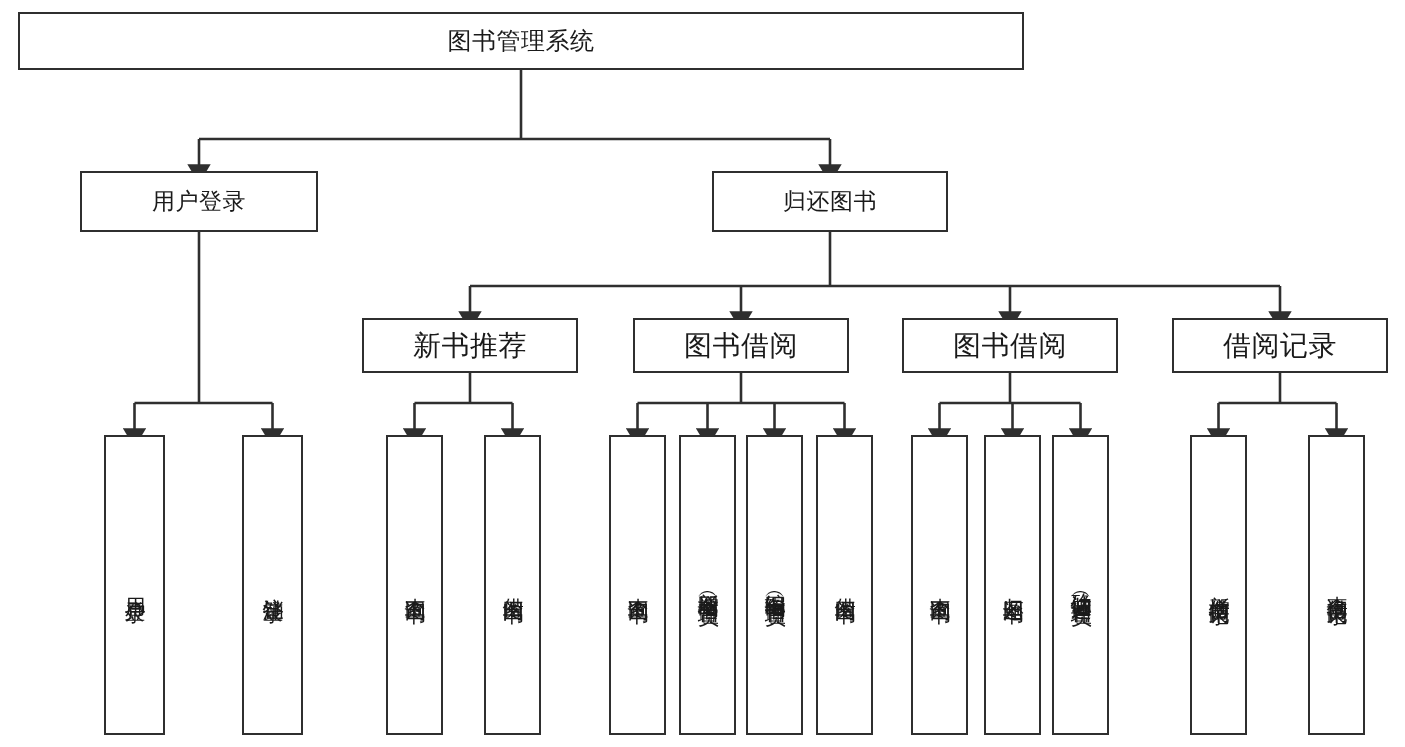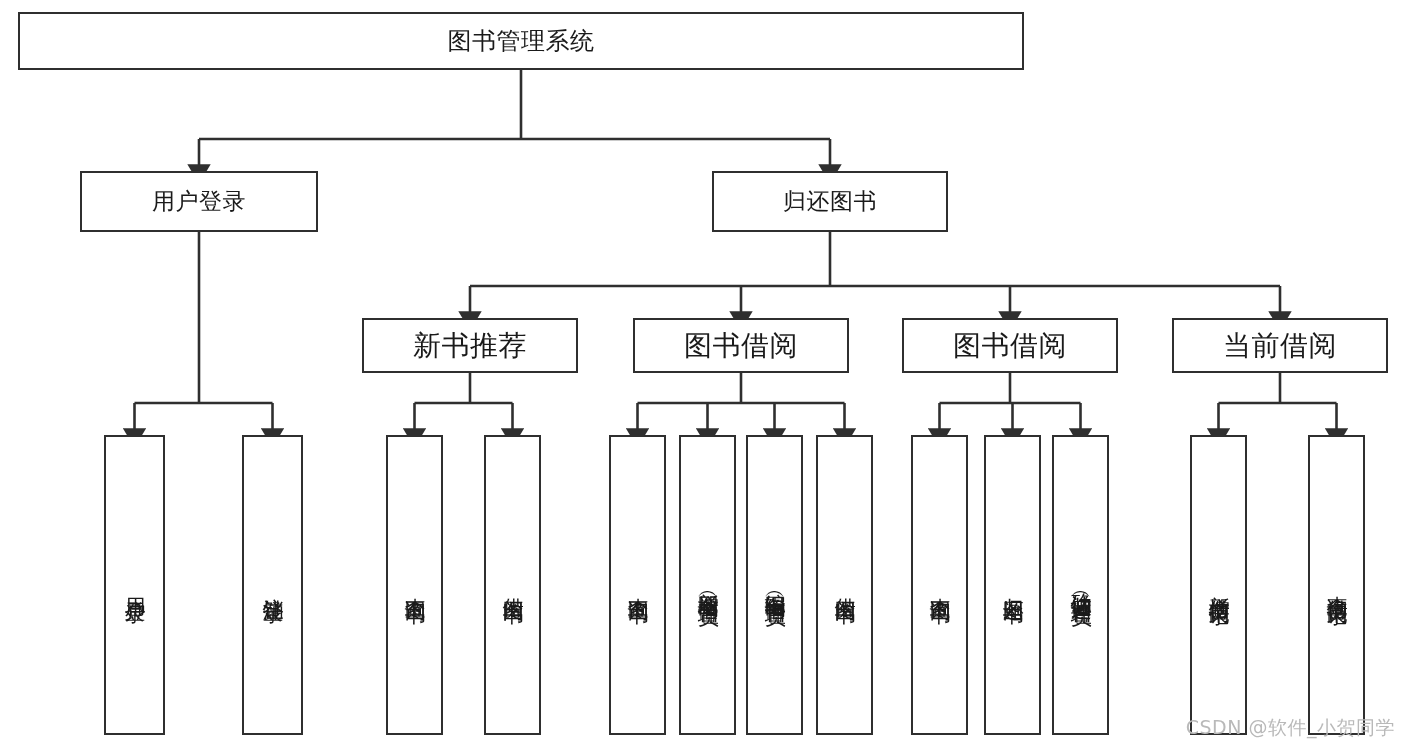--- a/index.html
+++ b/index.html
@@ -139,21 +139,21 @@
       <div class="node h lvl3" style="left: 362px; top: 318px; width: 216px; height: 55px;">
         <span class="lbl">新书推荐</span>
       </div>
       <div class="node h lvl3" style="left: 633px; top: 318px; width: 216px; height: 55px; justify-content: center;">
         <span class="lbl">图书借阅</span>
       </div>
       <div class="node h lvl3" style="left: 902px; top: 318px; width: 216px; height: 55px;">
         <span class="lbl">图书借阅</span>
       </div>
       <div class="node h lvl3" style="left: 1172px; top: 318px; width: 216px; height: 55px;">
-        <span class="lbl">当前借阅</span>
+        <span class="lbl">借阅记录</span>
       </div>
       <div class="node v" style="left: 104px; top: 435px; width: 61px; height: 300px;">
         <span class="lbl">用户登录</span>
       </div>
       <div class="node v" style="left: 242px; top: 435px; width: 61px; height: 300px;">
         <span class="lbl">注销登录</span>
       </div>
       <div class="node v" style="left: 386px; top: 435px; width: 57px; height: 300px;">
         <span class="lbl">查询图书</span>
       </div>
@@ -182,14 +182,13 @@
         <span class="lbl">确认归还（管理员）</span>
       </div>
       <div class="node v" style="left: 1190px; top: 435px; width: 57px; height: 300px;">
         <span class="lbl">新增借阅记录</span>
       </div>
       <div class="node v" style="left: 1308px; top: 435px; width: 57px; height: 300px;">
         <span class="lbl">查询借阅记录</span>
       </div>
     </div>
 
-  <div class="watermark">CSDN @软件_小贺同学</div>
 </div>
 
 </body></html>

